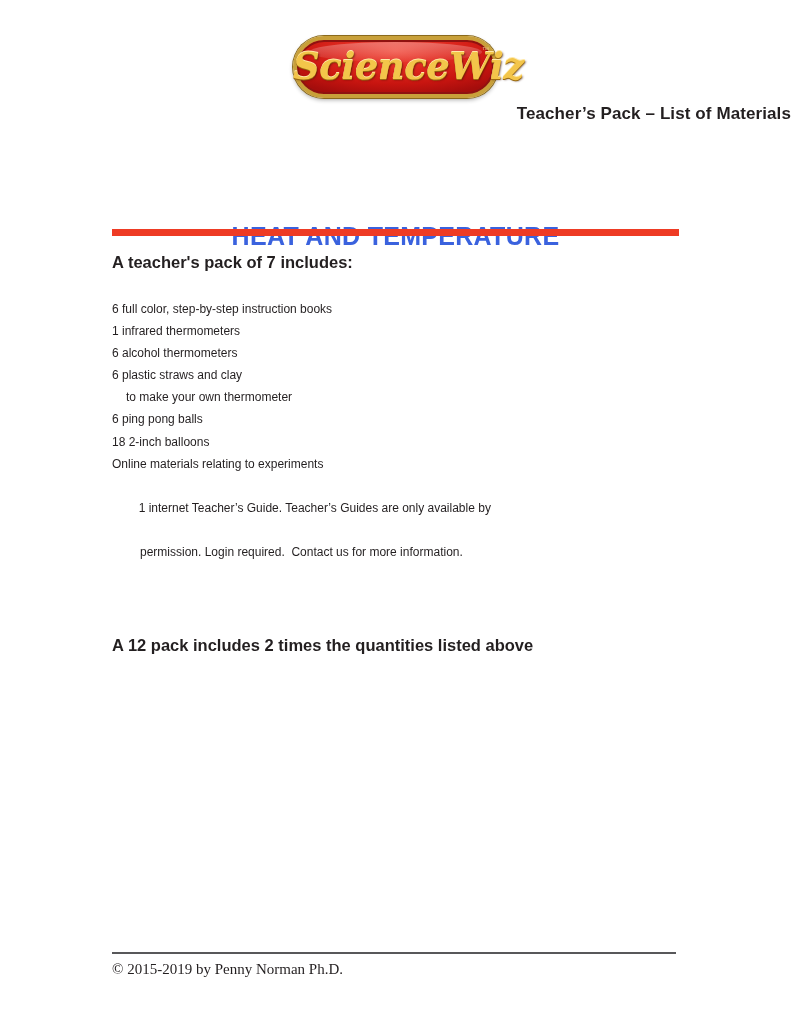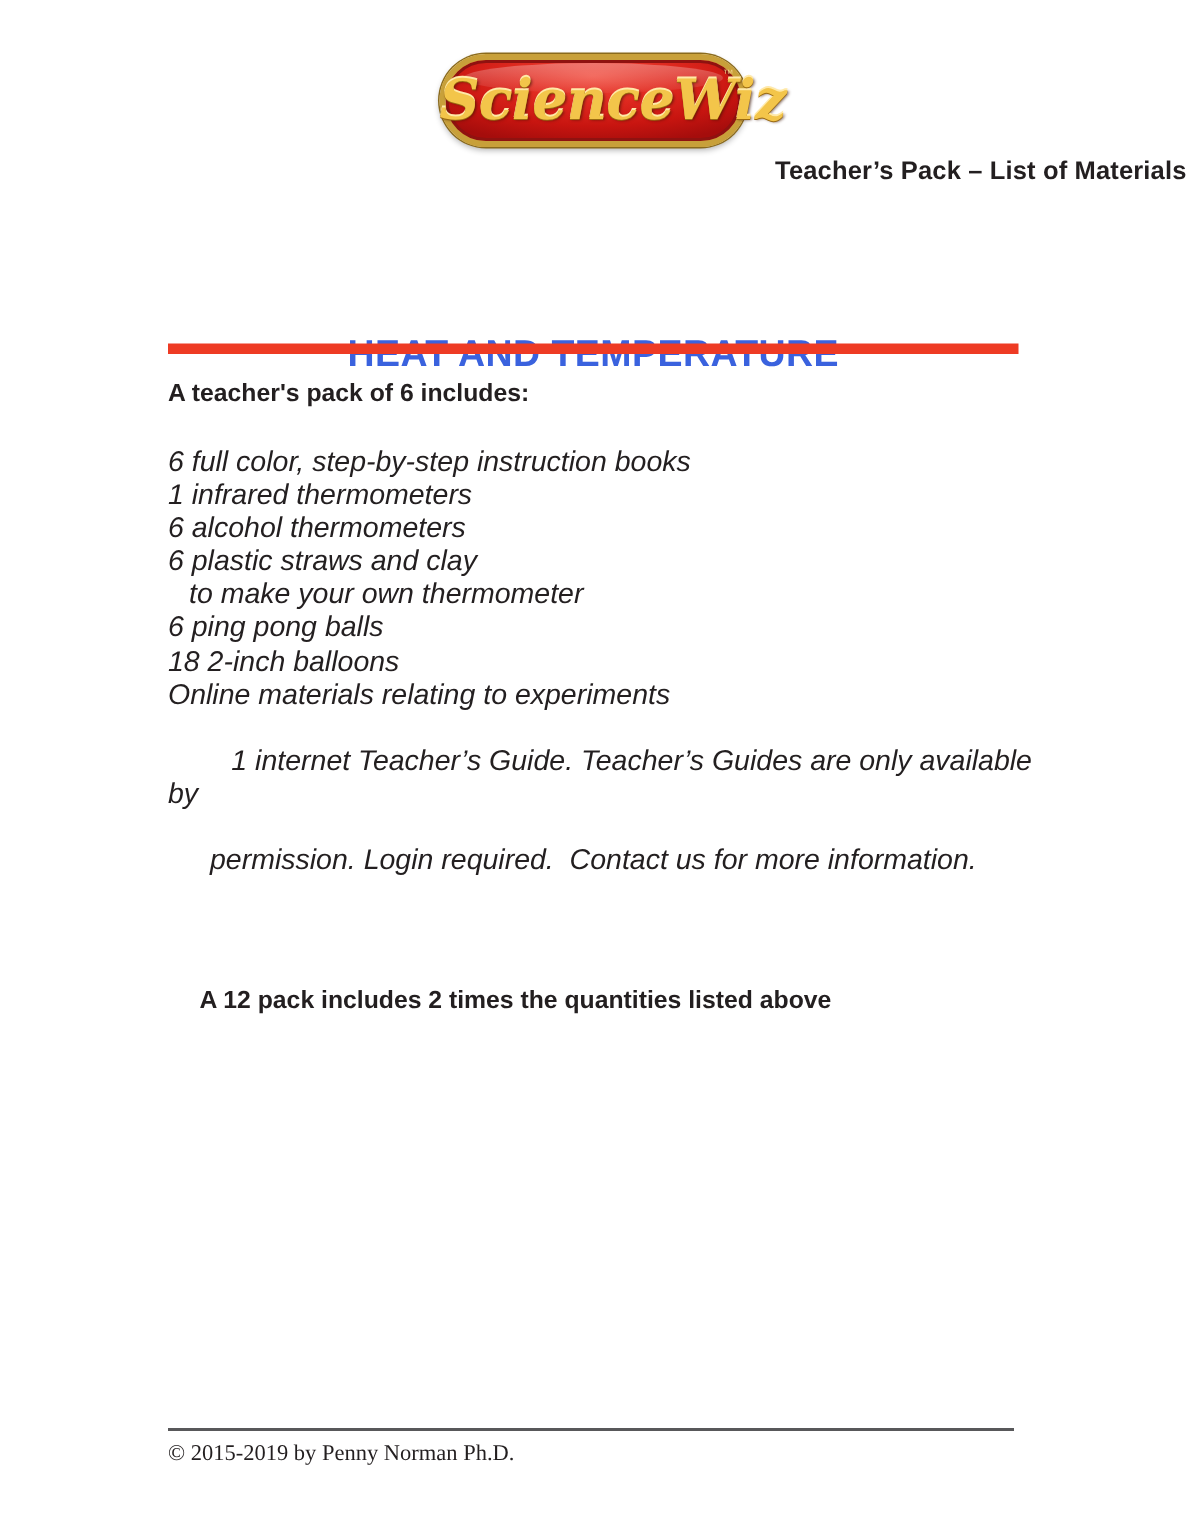--- a/index.html
+++ b/index.html
@@ -154,25 +154,24 @@
 
   .items {
     list-style: none;
     margin: 0;
     padding: 0;
   }
 
   .items li {
     font-family: "Liberation Sans", sans-serif;
     font-weight: normal;
-    font-size: 19px;
+    font-size: 12px;
     line-height: 22.1px;
     color: #231f20;
     white-space: pre-wrap;
-    font-style: italic;
   }
 
   .items li.indent {
     padding-left: 14px;
   }
 
   .items li.wrap2 {
     text-indent: 0;
   }
 
@@ -182,21 +181,21 @@
   }
 
   .pack-note {
     font-family: "Liberation Sans", sans-serif;
     font-weight: bold;
     font-size: 16.5px;
     color: #231f20;
     margin: 0;
   }
 
-  .pack-note.first { margin-top: 29px; margin-left: 21px; }
+  .pack-note.first { margin-top: 29px; }
   .pack-note.second { margin-top: 26px; }
 
   
   .footer-rule {
     position: absolute;
     top: 952px;
     left: 112px;
     width: 564px;
     height: 2px;
     background: #58585a;
@@ -225,21 +224,21 @@
       <div class="logo-tm">™</div>
     </div>
   </div>
 
   <div class="subtitle">Teacher’s Pack – List of Materials</div>
 
   <div class="doc-title">HEAT AND TEMPERATURE</div>
   <div class="title-rule"></div>
 
   <div class="body-block">
-    <p class="lead">A teacher's pack of 6 includes:</p>
+    <p class="lead">A teacher's pack of 7 includes:</p>
 
     <ul class="items">
       <li>6 full color, step-by-step instruction books</li>
       <li>1 infrared thermometers</li>
       <li>6 alcohol thermometers</li>
       <li>6 plastic straws and clay</li>
       <li class="indent">to make your own thermometer</li>
       <li>6 ping pong balls</li>
       <li>18 2-inch balloons</li>
       <li>Online materials relating to experiments</li>

